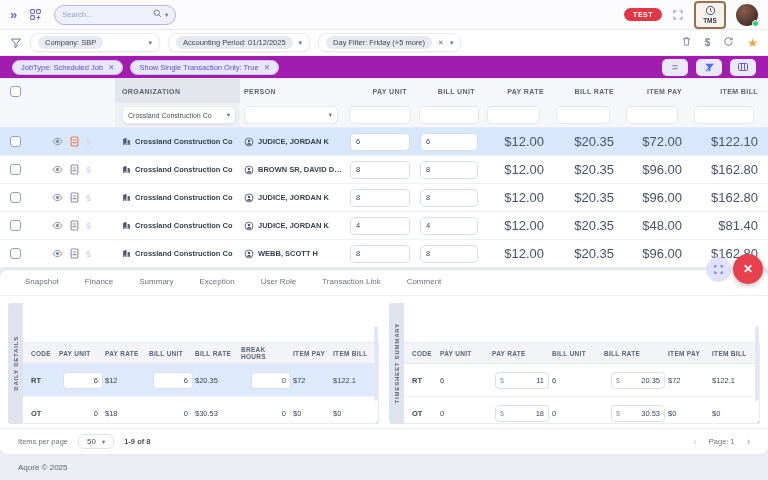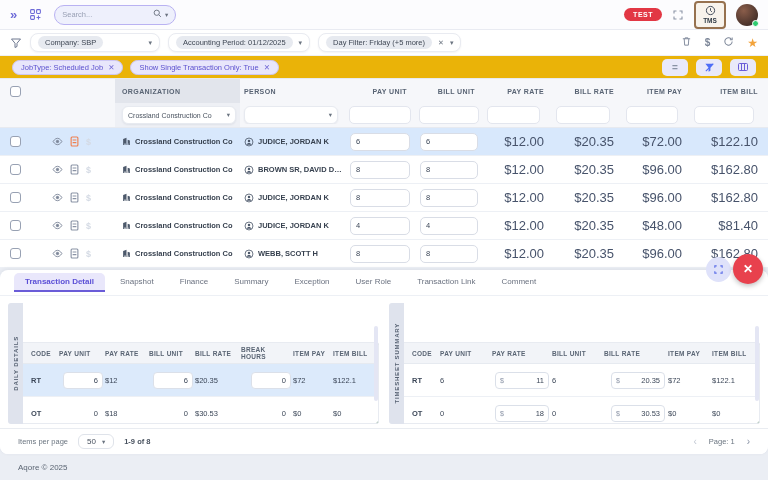--- a/index.html
+++ b/index.html
@@ -29,21 +29,21 @@
   .funnel { color:#6e7890; display:flex; }
   .fchip { display:inline-flex; align-items:center; gap:6px; background:#fff; border:1px solid #e9ebf1; border-radius:8px; padding:2px 7px; box-shadow:0 1px 2px rgba(30,40,70,.06); cursor:pointer; }
   .fchip .pill { background:#e7eaf0; border-radius:7px; padding:2px 7px; font-size:7.5px; color:#3f4754; white-space:nowrap; }
   .fchip .chev, .fchip .x { color:#6b7480; font-size:7px; }
   .fb1-icons { margin-left:auto; display:flex; align-items:center; gap:13px; color:#7c8698; }
   .dollar-ico { font-size:10px; font-weight:bold; cursor:pointer; }
   .star { color:#f2a33c; font-size:12px; cursor:pointer; }
   .fb1-icons svg { cursor:pointer; }
 
   
-  .fb2 { height:23px; background:#eab308; border-bottom:1px solid #e7eaf0; display:flex; align-items:center; padding:0 12px; gap:7px; }
+  .fb2 { height:23px; background:#a21caf; border-bottom:1px solid #e7eaf0; display:flex; align-items:center; padding:0 12px; gap:7px; }
   .tag { display:inline-flex; align-items:center; gap:5px; background:#e8e6fb; border:1px solid #cdc7f3; border-radius:9px; padding:2px 8px; font-size:7.5px; color:#5b50cf; cursor:pointer; white-space:nowrap; }
   .tag .x { font-size:7.5px; color:#6d63d4; }
   .fb2-btns { margin-left:auto; display:flex; gap:8px; }
   .sqbtn { width:26px; height:17px; background:#e9e9f9; border-radius:5px; display:flex; align-items:center; justify-content:center; cursor:pointer; }
   .eq { color:#8a93a5; font-size:10px; font-weight:bold; }
 
   
   .grid { background:#fff; }
   .grow { display:flex; align-items:center; }
   .c0{width:30px;flex:none;display:flex;justify-content:center;}
@@ -502,21 +502,20 @@
       <path d="M4 8V4h4M16 4h4v4M20 16v4h-4M8 20H4v-4"></path>
     </svg>
 </div>
 <div class="fab-close">
     <span>✕</span>
   </div>
 
 <div class="dcard">
   <div class="tabs">
 
-      <span class="tab active"><span>Transaction Detail</span></span>
 
       <span class="tab"><span>Snapshot</span></span>
 
       <span class="tab"><span>Finance</span></span>
 
       <span class="tab"><span>Summary</span></span>
 
       <span class="tab"><span>Exception</span></span>
 
       <span class="tab"><span>User Role</span></span>

